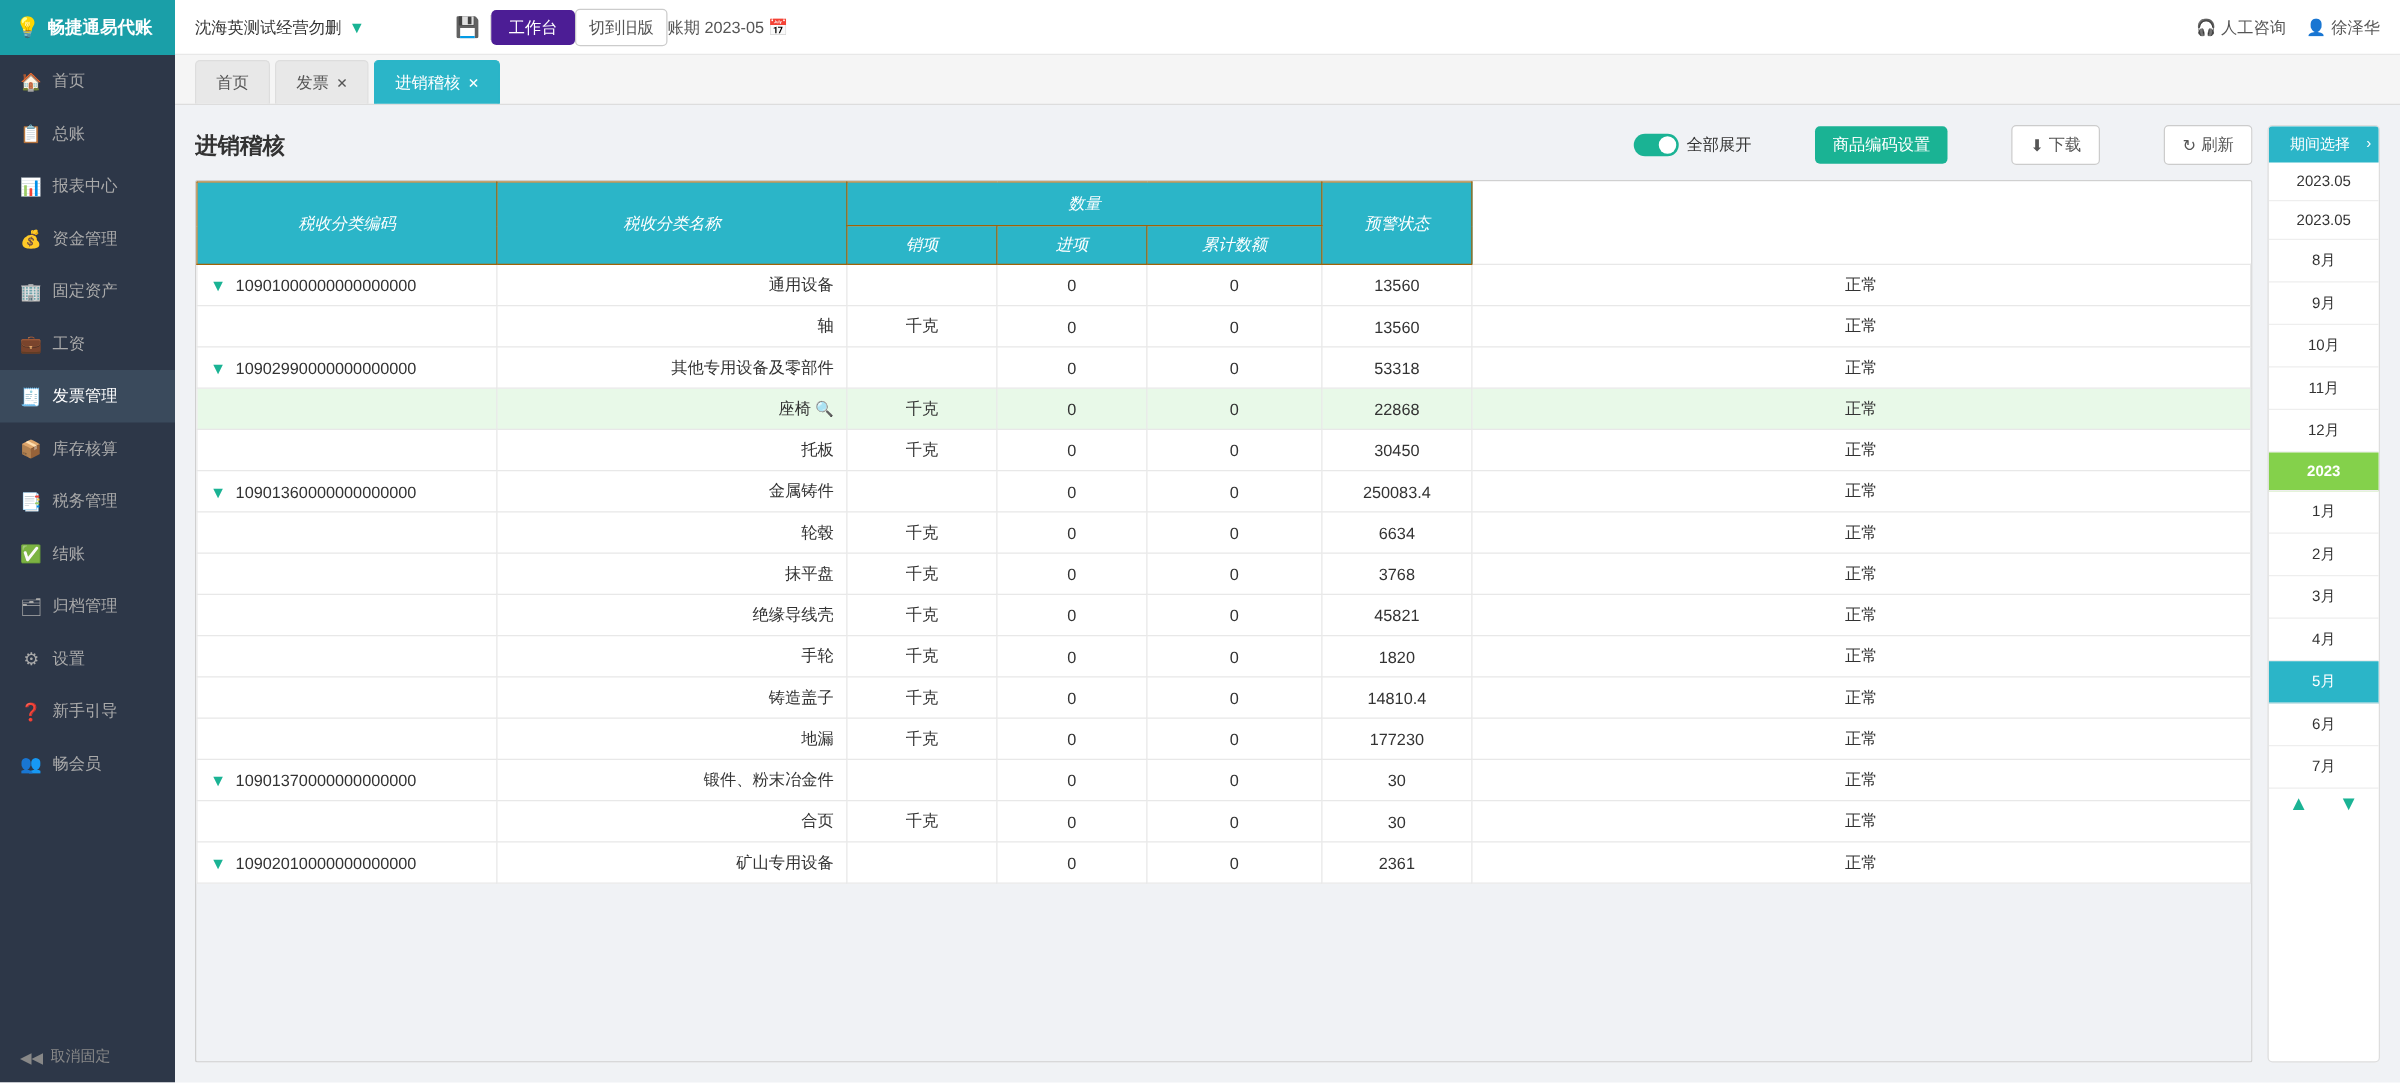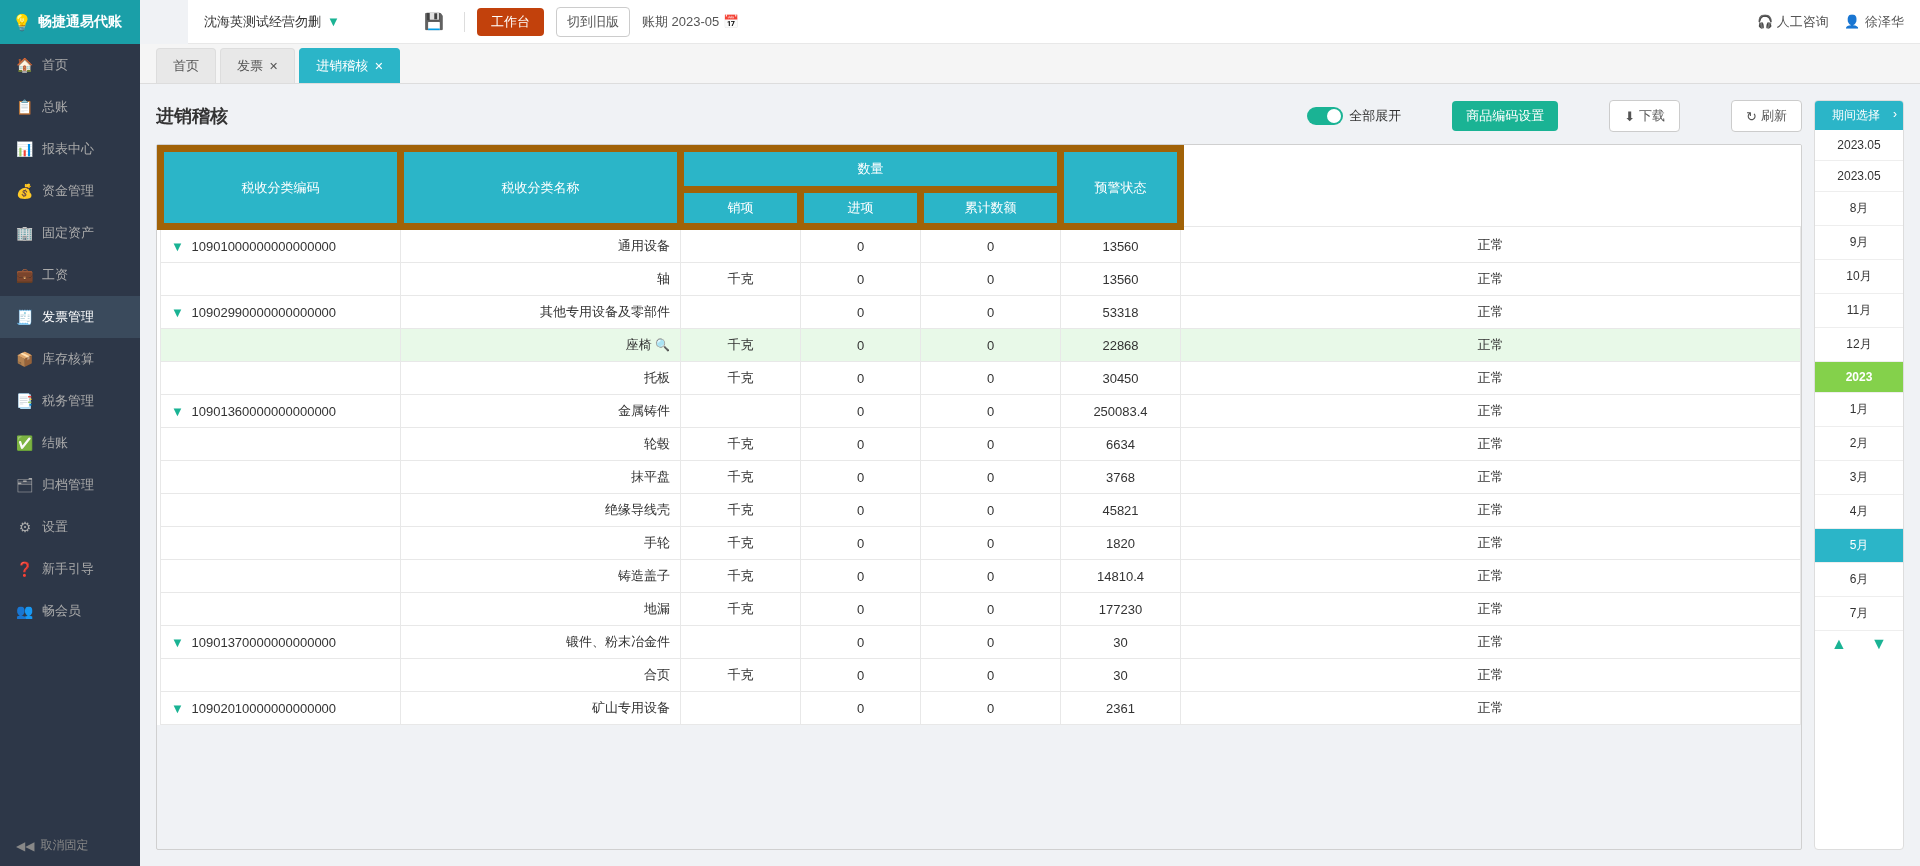--- a/index.html
+++ b/index.html
@@ -58,43 +58,41 @@
     }
 
     
     .topbar {
       height: 44px;
       background: white;
       border-bottom: 1px solid #e8e8e8;
       display: flex;
       align-items: center;
       padding: 12px 16px;
-      gap: 12px;
       flex-shrink: 0;
-      margin-left: 48px;
     }
     .topbar-company {
       display: flex;
       align-items: center;
       gap: 6px;
       color: #333;
       font-size: 13px;
       min-width: 200px;
     }
     .topbar-divider { width: 1px; height: 20px; background: #ddd; }
     .topbar-btn {
       border: none;
       background: none;
       cursor: pointer;
       padding: 5px 10px;
       font-size: 13px;
       border-radius: 4px;
     }
     .topbar-btn.cyan {
-      background: #c2410c;
+      background: #4c1d95;
       color: white;
       border-radius: 4px;
       padding: 5px 14px;
     }
     .topbar-btn.old {
       background: none;
       color: #555;
       border: 1px solid #ccc;
     }
     .topbar-period { color: #555; font-size: 13px; }
@@ -226,22 +224,23 @@
       border-collapse: collapse;
       background: white;
     }
     thead tr th {
       background: #2bb5c8;
       color: white;
       padding: 8px 10px;
       text-align: center;
       font-size: 13px;
       font-weight: normal;
-      border: 7px solid #a16207;
+      border: 1px solid #a16207;
       white-space: nowrap;
+      font-style: italic;
     }
     thead tr.sub-header th {
       background: #2bb5c8;
       padding: 6px 10px;
     }
     tbody tr td {
       padding: 7px 10px;
       border: 1px solid #e8e8e8;
       font-size: 13px;
       color: #333;

